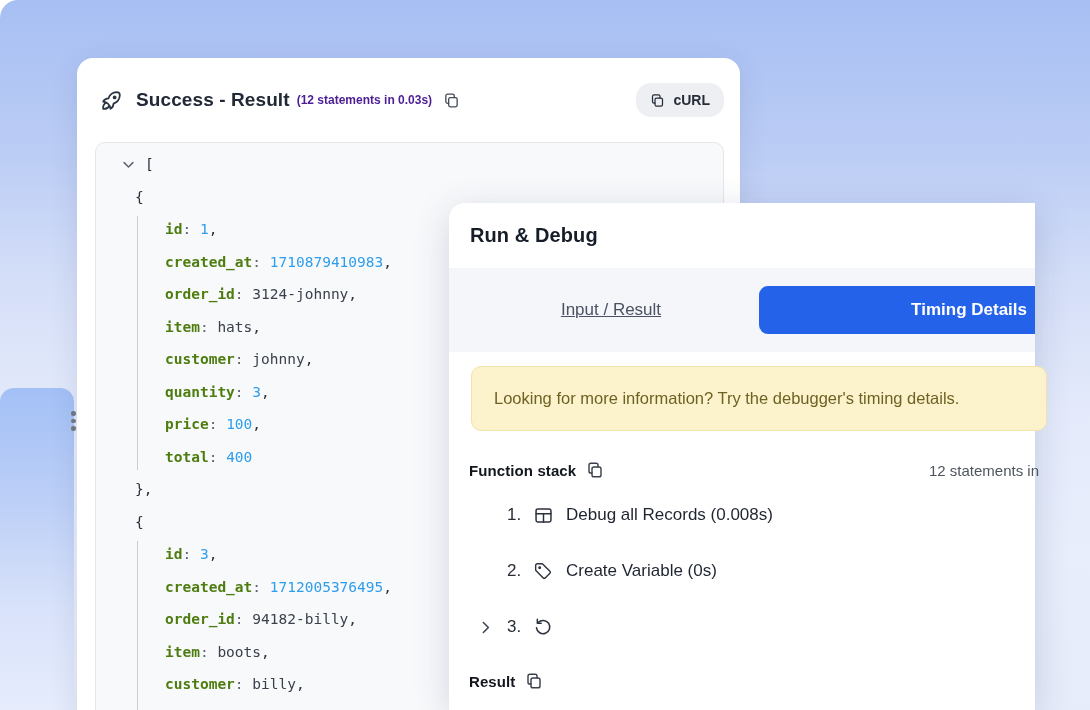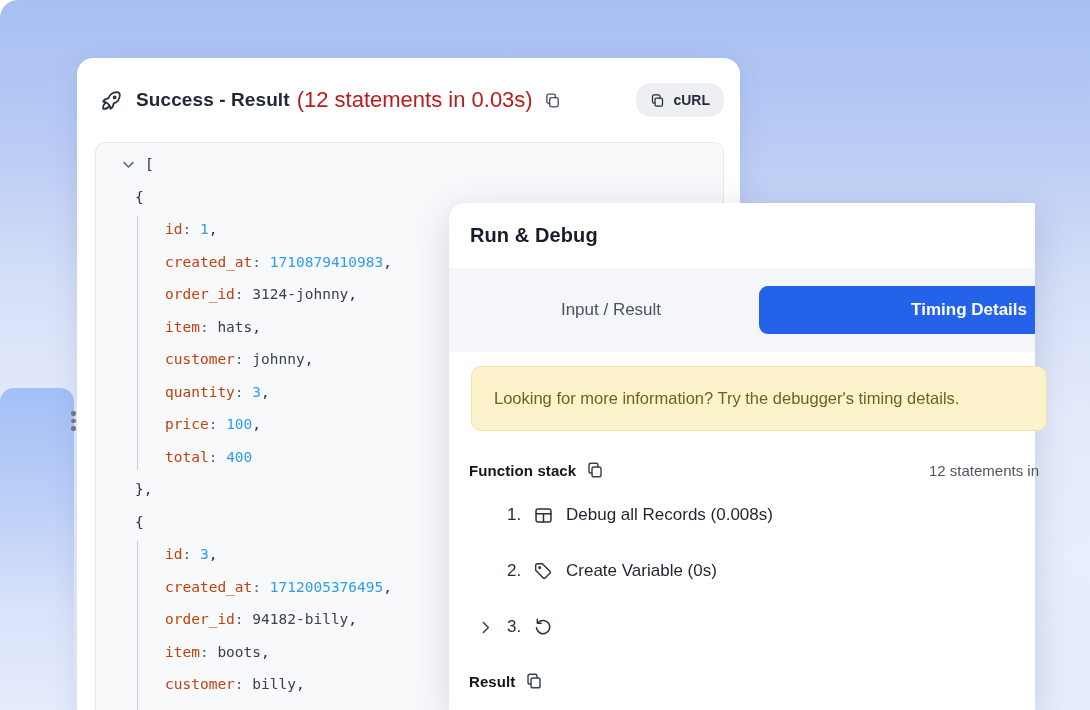--- a/index.html
+++ b/index.html
@@ -24,60 +24,60 @@
 
   
   .left-card {
     position:absolute; left:77px; top:58px; width:663px; height:699px;
     background:#fff; border-radius:16px 16px 0 0; z-index:2;
     box-shadow:0 6px 28px rgba(40,60,110,.12);
     overflow:hidden;
   }
   .lc-header { height:84px; display:flex; align-items:center; padding:0 16px 0 22px; }
   .lc-title { font-size:19px; font-weight:700; color:#212836; margin-left:12px; letter-spacing:.1px; }
-  .lc-sub { font-size:22px; font-weight:400; color:#b91c1c; margin-left:7px; }
+  .lc-sub { font-size:12px; font-weight:700; color:#4c1d95; margin-left:7px; }
   .icon { display:inline-flex; align-items:center; justify-content:center; }
   .ic-copy { color:#444c5a; margin-left:11px; }
   .curl-btn {
     margin-left:auto; display:flex; align-items:center; gap:8px;
     background:#edeff3; border:none; border-radius:15px; padding:9px 14px;
     font-family:inherit; font-size:14px; font-weight:700; color:#262d3a; cursor:pointer;
   }
   .code-block {
     margin:0 16px 0 18px; height:600px;
     background:#f8f9fb; border:1px solid #e4e7ea; border-radius:10px;
     position:relative; overflow:hidden;
   }
   .code {
     font-family:"DejaVu Sans Mono", monospace; font-size:14.5px;
     padding:5px 0 0 25px; position:relative;
   }
   .cl { height:32.5px; display:flex; align-items:center; white-space:pre; }
   .chev-code { color:#5c6470; width:16px; margin-right:8px; display:inline-flex; }
   .cp { color:#2a313d; }
-  .ck { color:#c2410c; font-weight:400; }
+  .ck { color:#4d7c0f; font-weight:700; }
   .cc { color:#5d6572; }
   .cn { color:#2f9ded; }
   .cs { color:#3a414d; }
   .guide { position:absolute; width:1px; background:#c9cdd4; left:41px; }
 
   
   .right-card {
     position:absolute; left:449px; top:203px; width:586px; height:507px;
     background:#fff; border-radius:16px 0 0 0; z-index:4;
     box-shadow:0 8px 36px rgba(35,55,100,.18);
   }
   .rc-title { font-size:20px; font-weight:700; color:#171d28; padding:21px 0 0 21px; letter-spacing:.1px; }
   .tab-strip {
     margin-top:21px; height:84px; background:#f5f6f9;
     display:flex; align-items:center; overflow:hidden;
   }
   .tab-inactive {
     flex:0 0 310px; text-align:center; padding-left:14px;
-    font-size:17px; font-weight:500; color:#4a5263; cursor:pointer;
+    font-size:17px; font-weight:500; color:#4a5263; cursor:pointer;text-decoration:underline;
   }
   .tab-active {
     width:360px; height:48px; margin-right:-30px; border-radius:9px;
     background:#2562ea; color:#ffffff; font-size:17px; font-weight:700;
     display:flex; align-items:center; justify-content:flex-end; padding-right:38px;
     cursor:pointer;
   }
   .banner {
     margin:14px -12px 0 22px;
     background:#fcf3cd; border:1px solid #f1e3ac; border-radius:10px;

